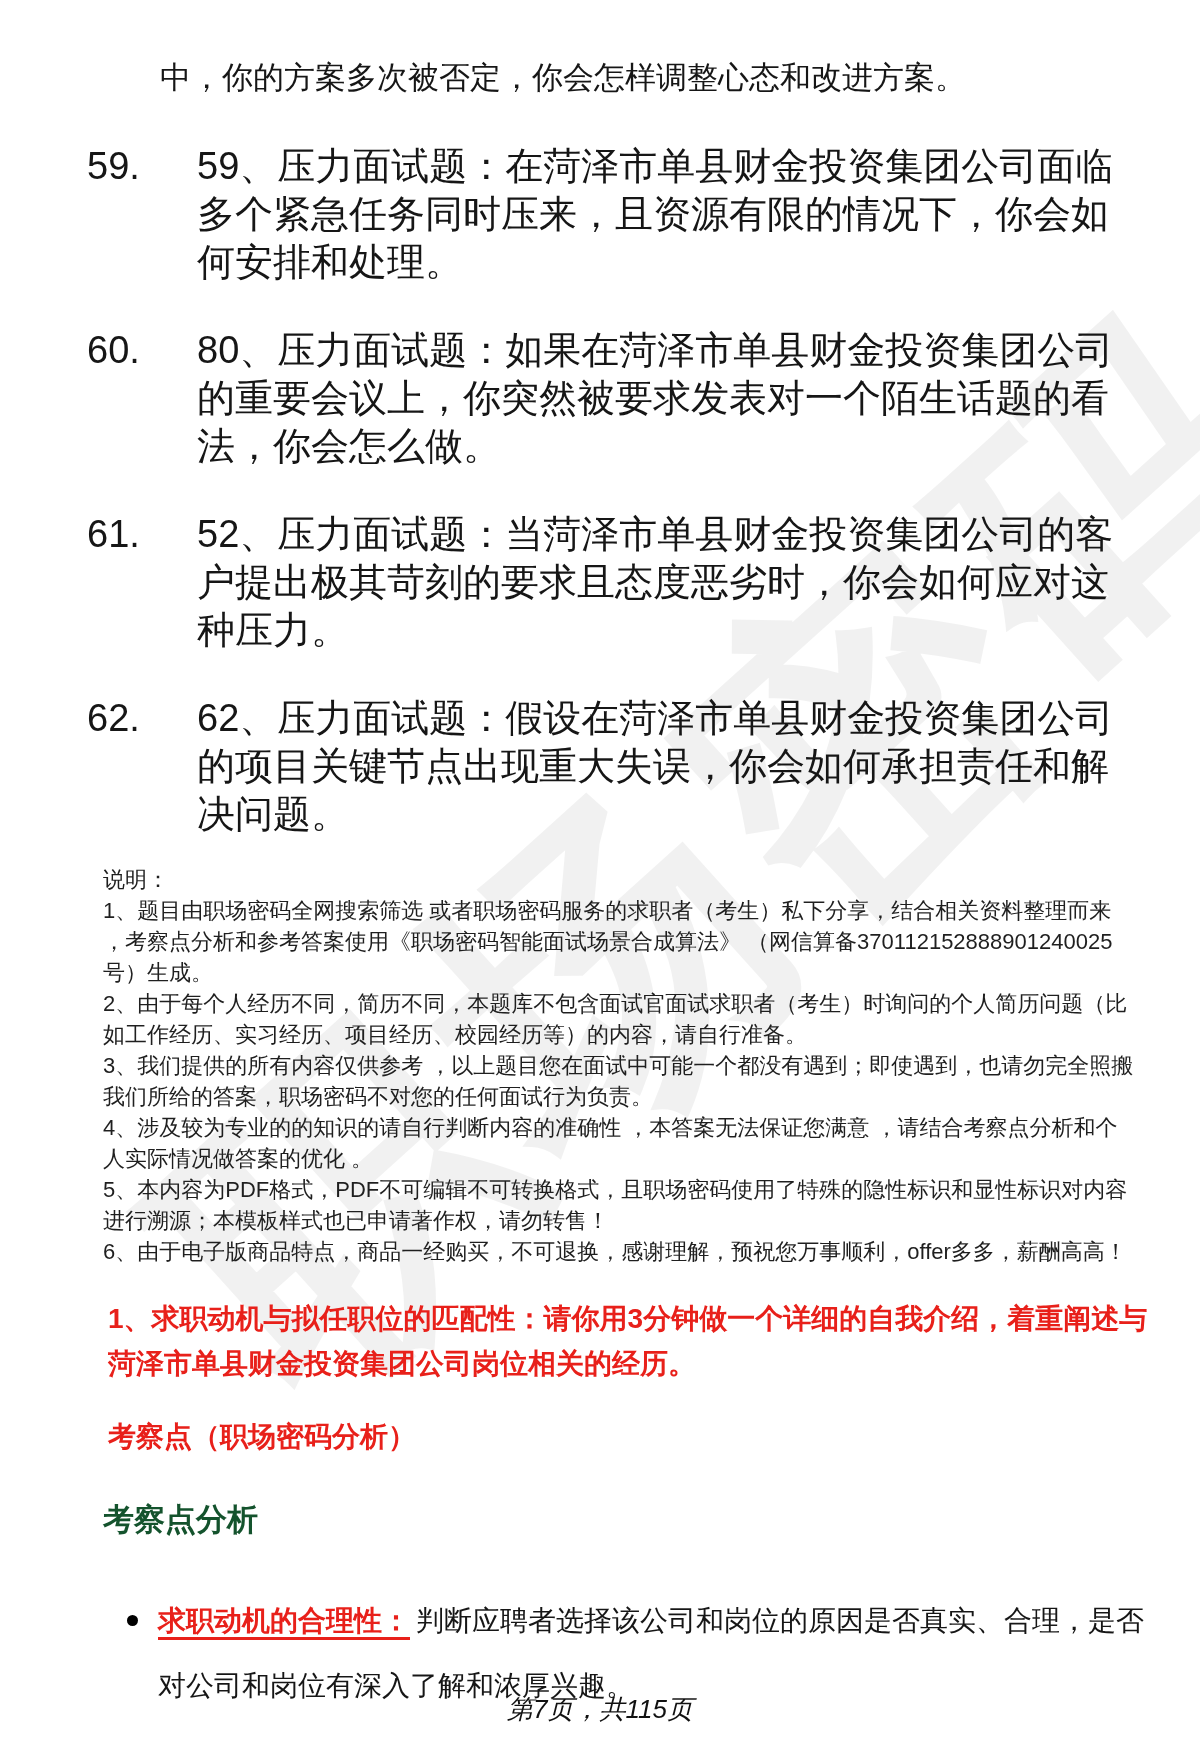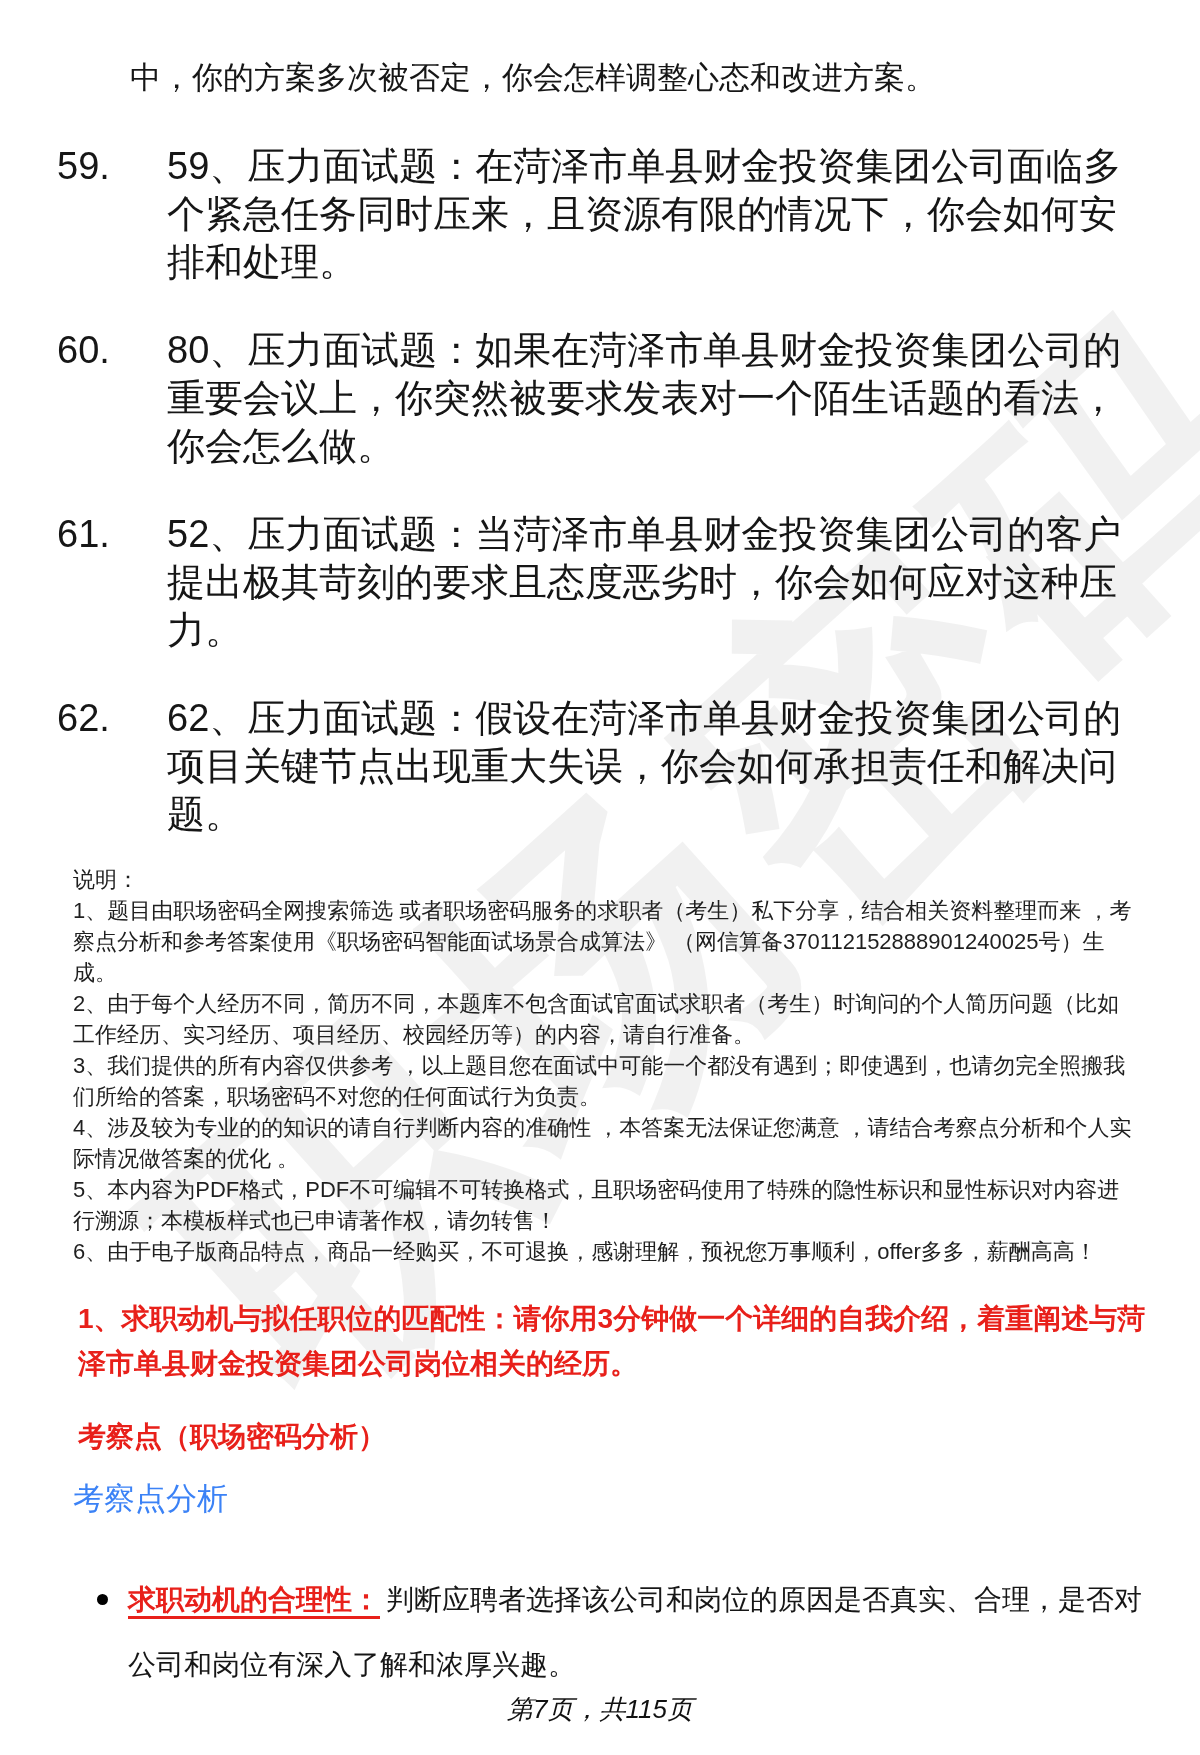--- a/index.html
+++ b/index.html
@@ -25,21 +25,21 @@
     transform: translate(-50%, -50%) rotate(-42deg);
     font-size: 330px;
     font-weight: 700;
     letter-spacing: 18px;
     white-space: nowrap;
     color: rgba(0, 0, 0, 0.055);
     user-select: none;
     pointer-events: none;
   }
 
-  .content { position: relative; z-index: 1; }
+  .content { position: relative; z-index: 1; padding-left: 30px; }
 
   
   .cont-line {
     margin: 0 60px 0 130px;
     padding-top: 54px;
     font-size: 31px;
     line-height: 48px;
   }
 
   
@@ -64,25 +64,25 @@
   .red-label {
     margin: 28px 0 0 78px;
     color: var(--red);
     font-size: 28px;
     font-weight: 700;
     line-height: 45px;
   }
 
   
   .analysis-heading {
-    margin: 17px 0 0 73px;
+    margin: 38px 0 0 73px;
     font-size: 31px;
-    font-weight: 400;
+    font-weight: 700;
     line-height: 46px;
-    color: #3b82f6;
+    color: #14532d;
   }
 
   
   .analysis-list { list-style: none; margin: 45px 50px 0 97px; padding: 0; }
   .analysis-list li { display: flex; font-size: 28px; line-height: 65px; }
   .dot {
     flex: 0 0 11px;
     width: 11px; height: 11px;
     margin: 27px 20px 0 0;
     border-radius: 50%;

